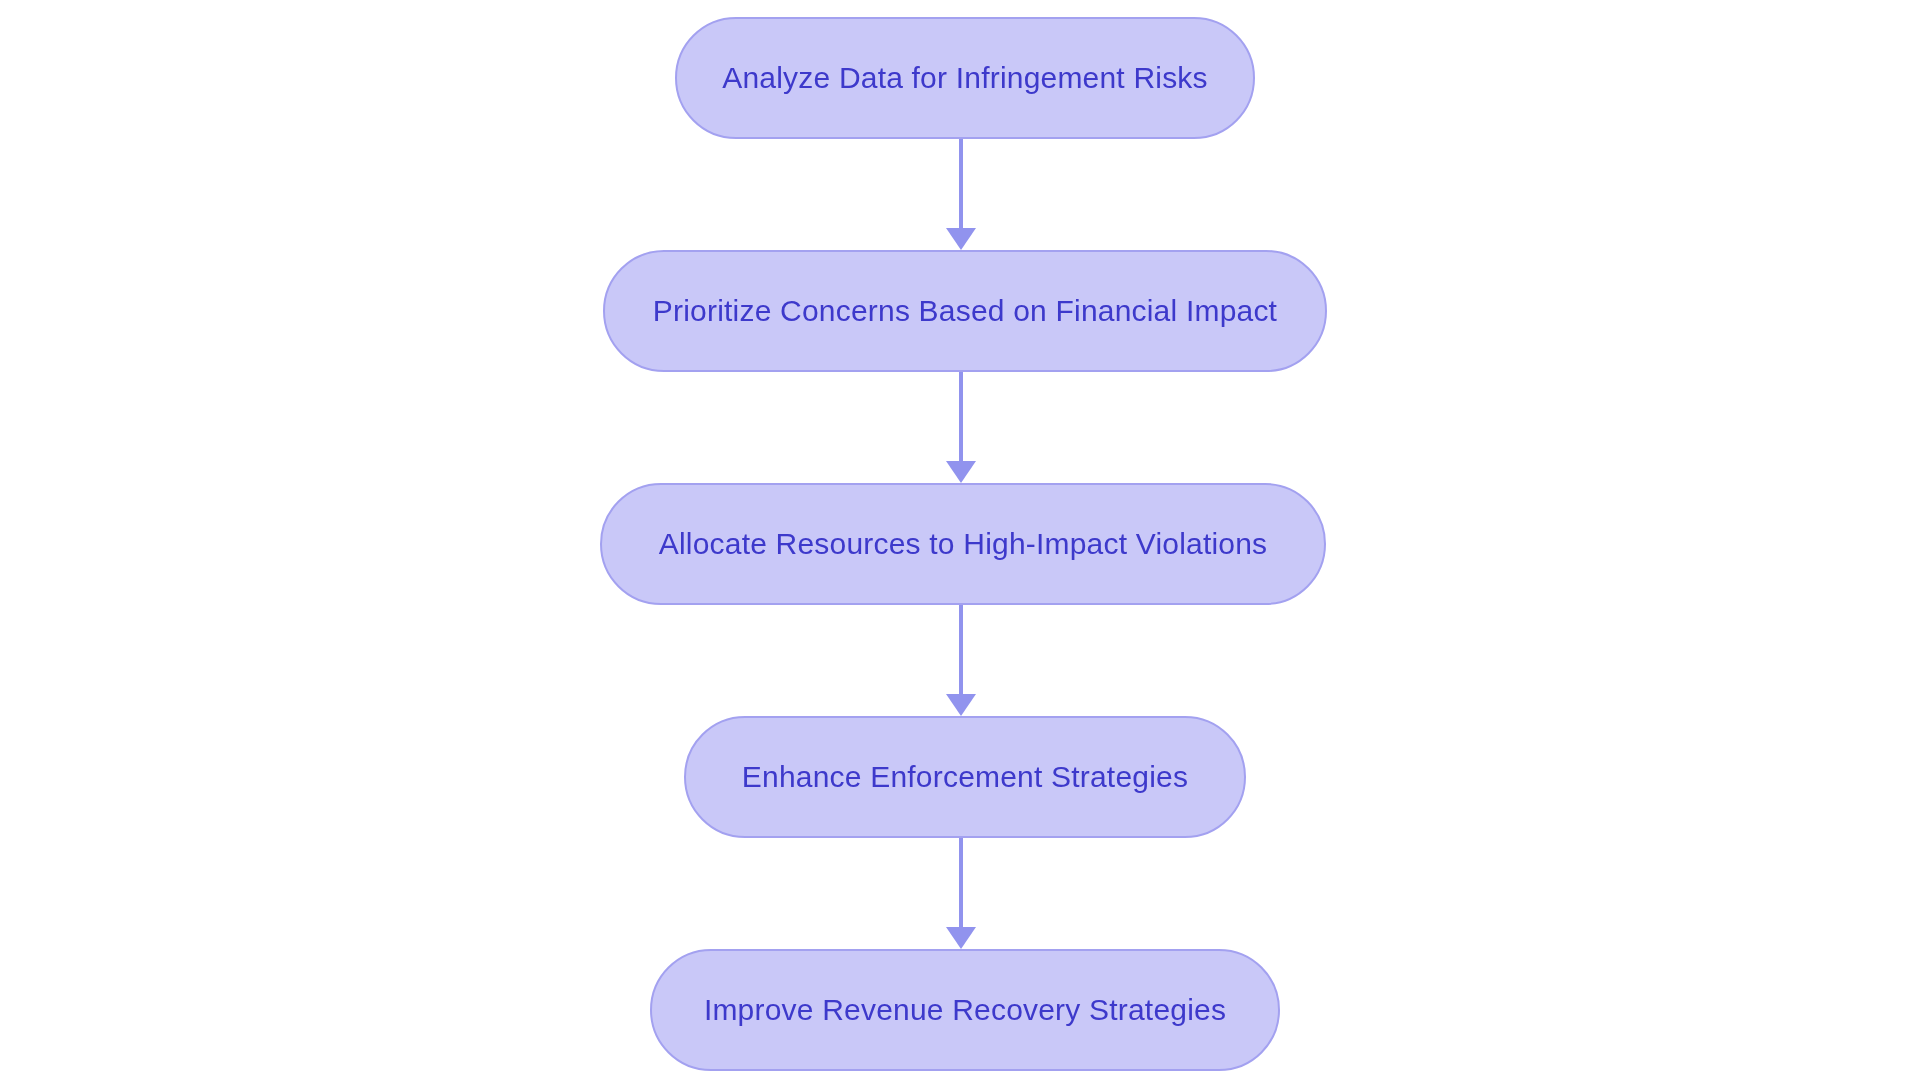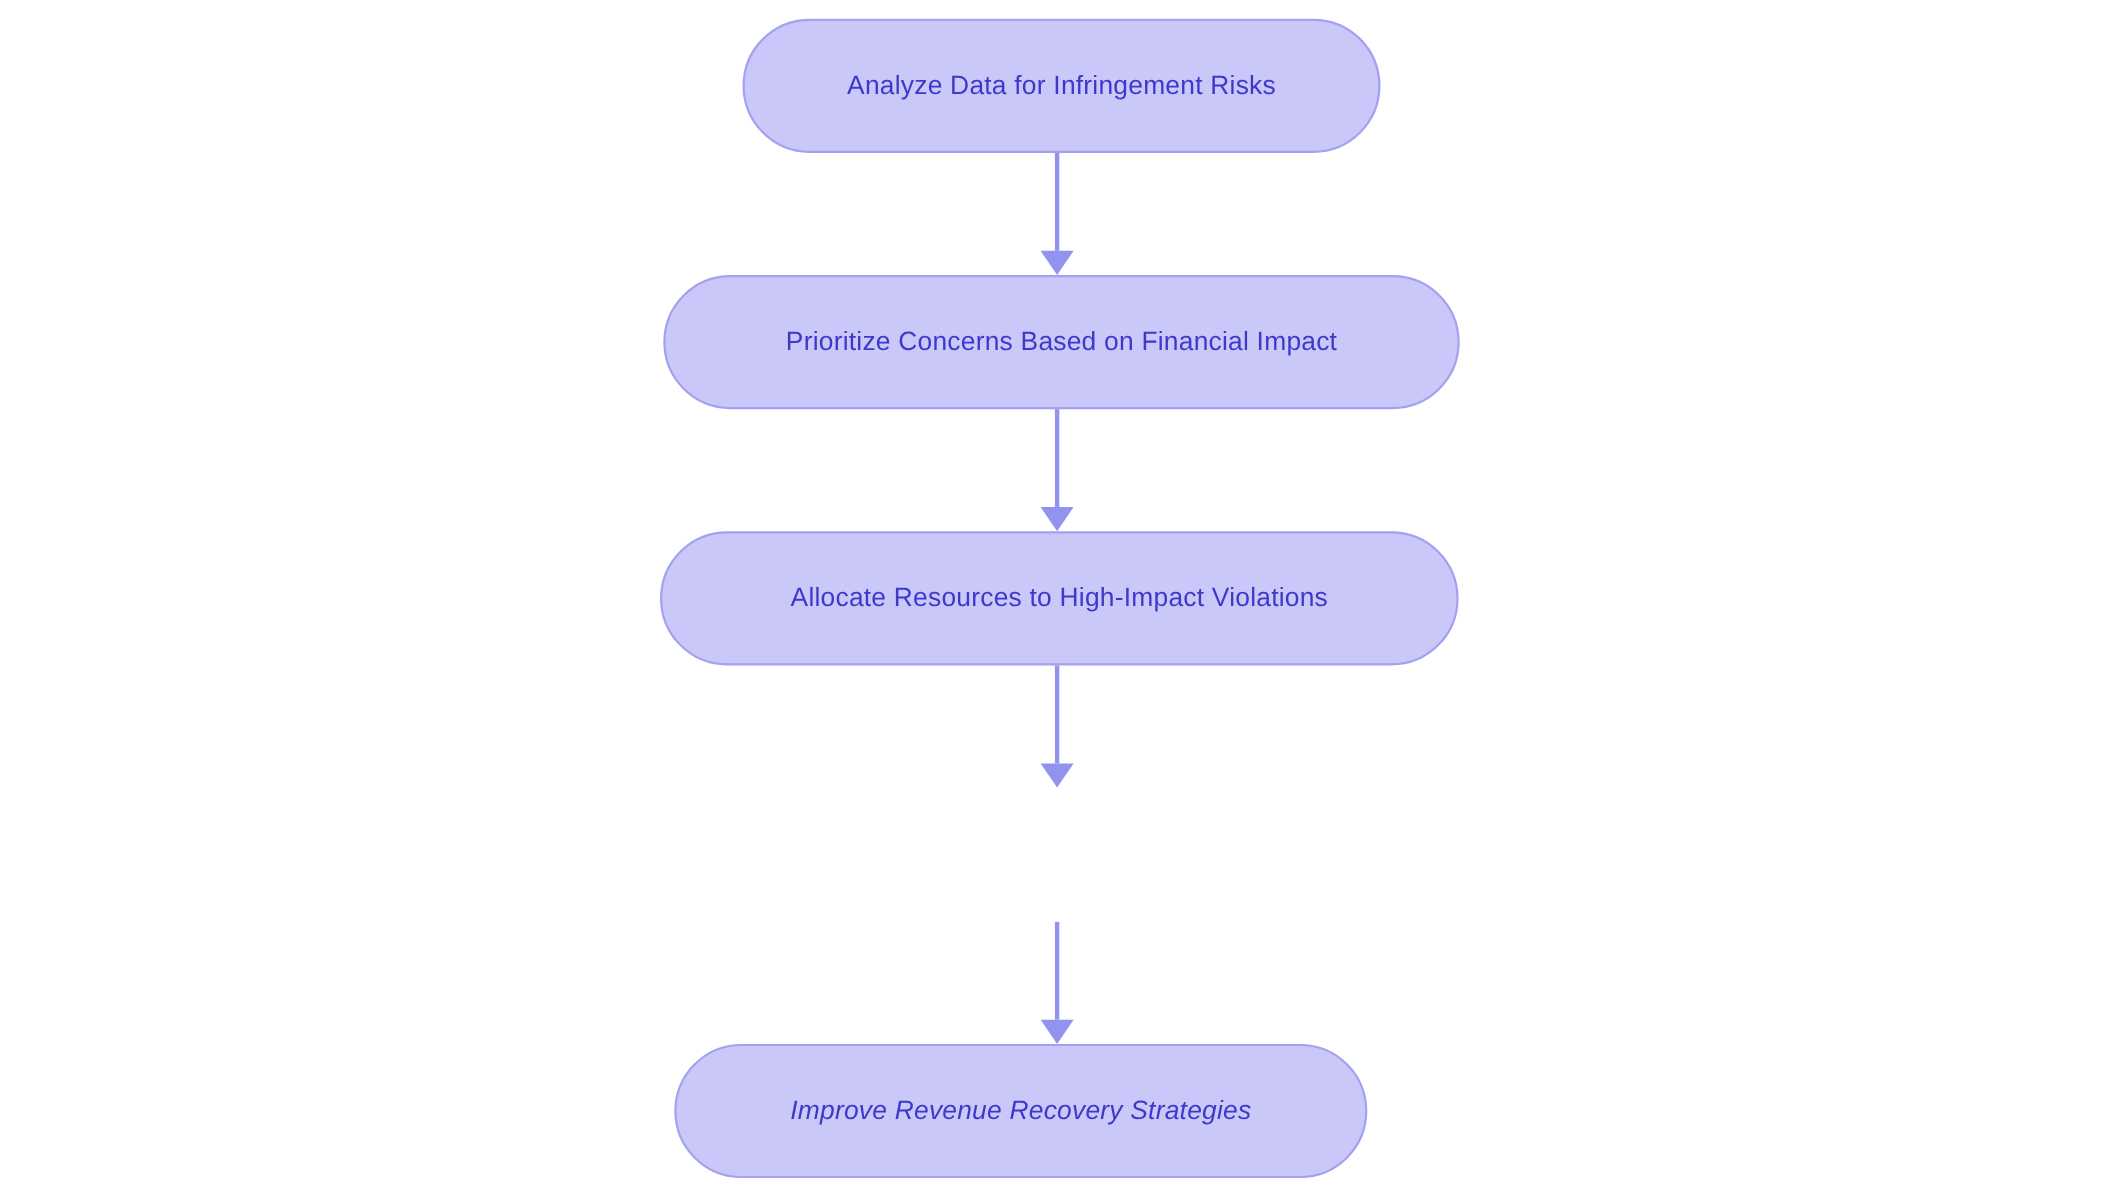--- a/index.html
+++ b/index.html
@@ -21,31 +21,31 @@
     border-radius: 61px;
     background: var(--node-fill, #c9c8f8);
     border: 2px solid var(--node-border, #a3a1f0);
     box-sizing: border-box;
     display: flex;
     align-items: center;
     justify-content: center;
   }
   .flow-node .node-label {
     color: var(--node-text, #3d39cb);
-    font-size: 24px;
+    font-size: 30px;
     font-weight: 400;
     letter-spacing: 0.2px;
     white-space: nowrap;
     text-align: center;
   }
   .node-1 { left: 675px; top: 17px;  width: 580px; }
   .node-2 { left: 603px; top: 250px; width: 724px; }
   .node-3 { left: 600px; top: 483px; width: 726px; }
   .node-4 { left: 684px; top: 716px; width: 562px; }
-  .node-5 { left: 613px; top: 949px; width: 630px; font-style: italic; }
+  .node-5 { left: 650px; top: 949px; width: 630px; }
 
   .flow-arrow {
     position: absolute;
     left: 946px;
     width: 30px;
     height: 111px;
   }
   .arrow-1 { top: 139px; }
   .arrow-2 { top: 372px; }
   .arrow-3 { top: 605px; }
@@ -95,20 +95,23 @@
 
   <div class="flow-node node-3">
     <span class="node-label">Allocate Resources to High-Impact Violations</span>
   </div>
 
   <div class="flow-arrow arrow-3">
     <div class="shaft"></div>
     <div class="head"></div>
   </div>
 
+  <div class="flow-node node-4">
+    <span class="node-label">Enhance Enforcement Strategies</span>
+  </div>
 
   <div class="flow-arrow arrow-4">
     <div class="shaft"></div>
     <div class="head"></div>
   </div>
 
   <div class="flow-node node-5">
     <span class="node-label">Improve Revenue Recovery Strategies</span>
   </div>
 

